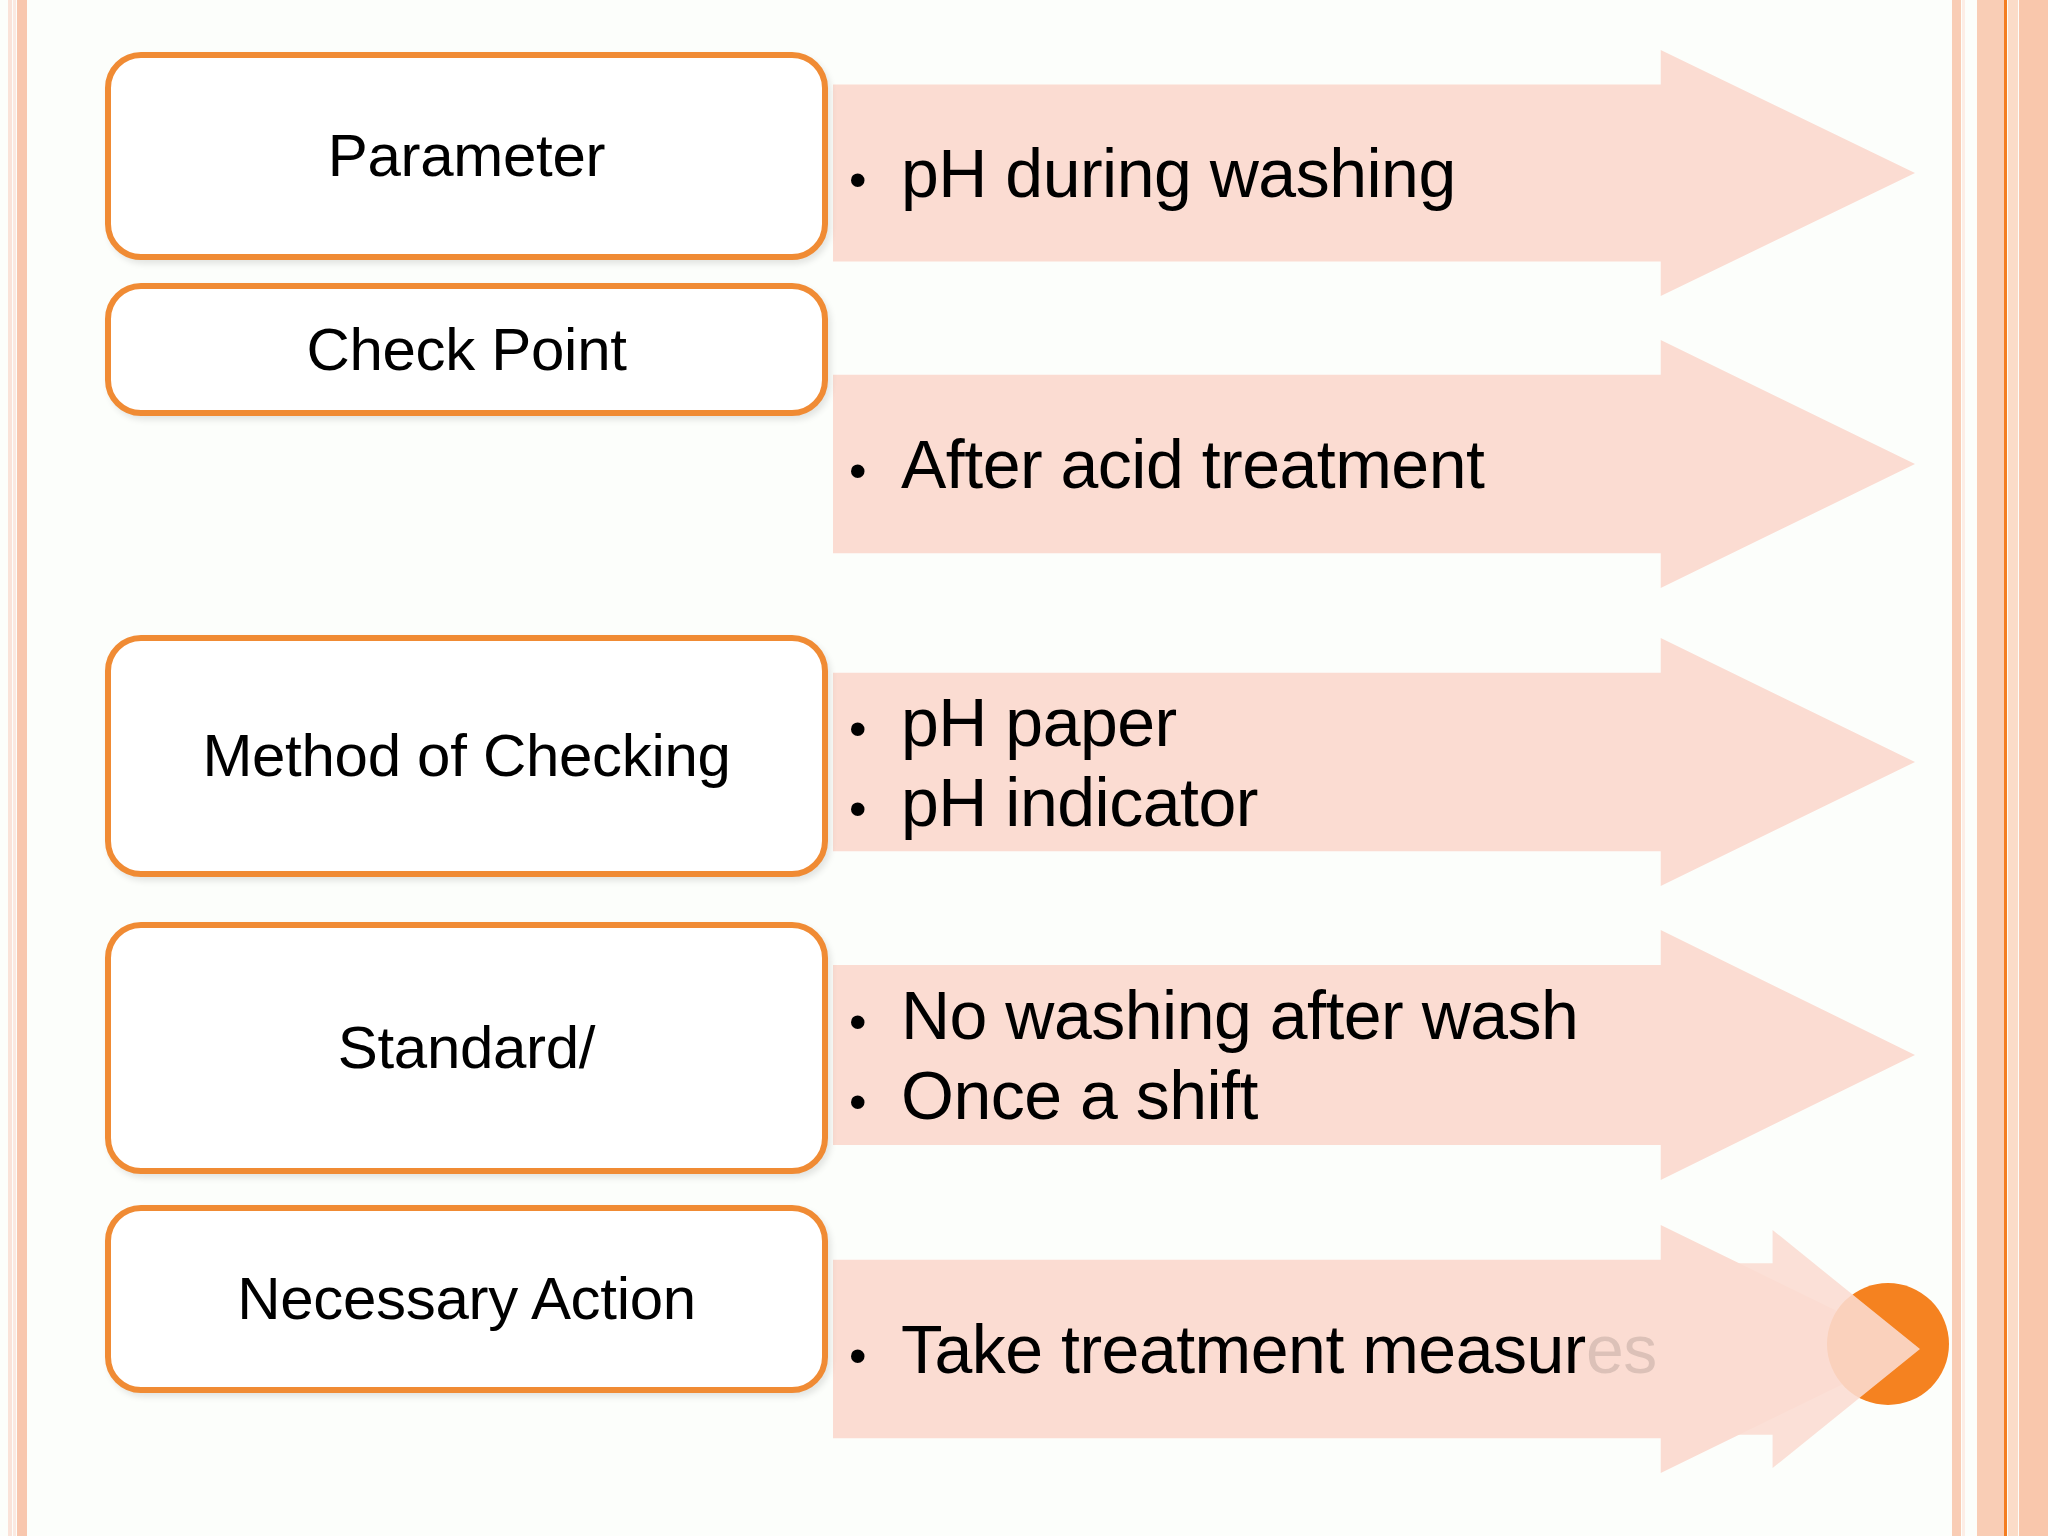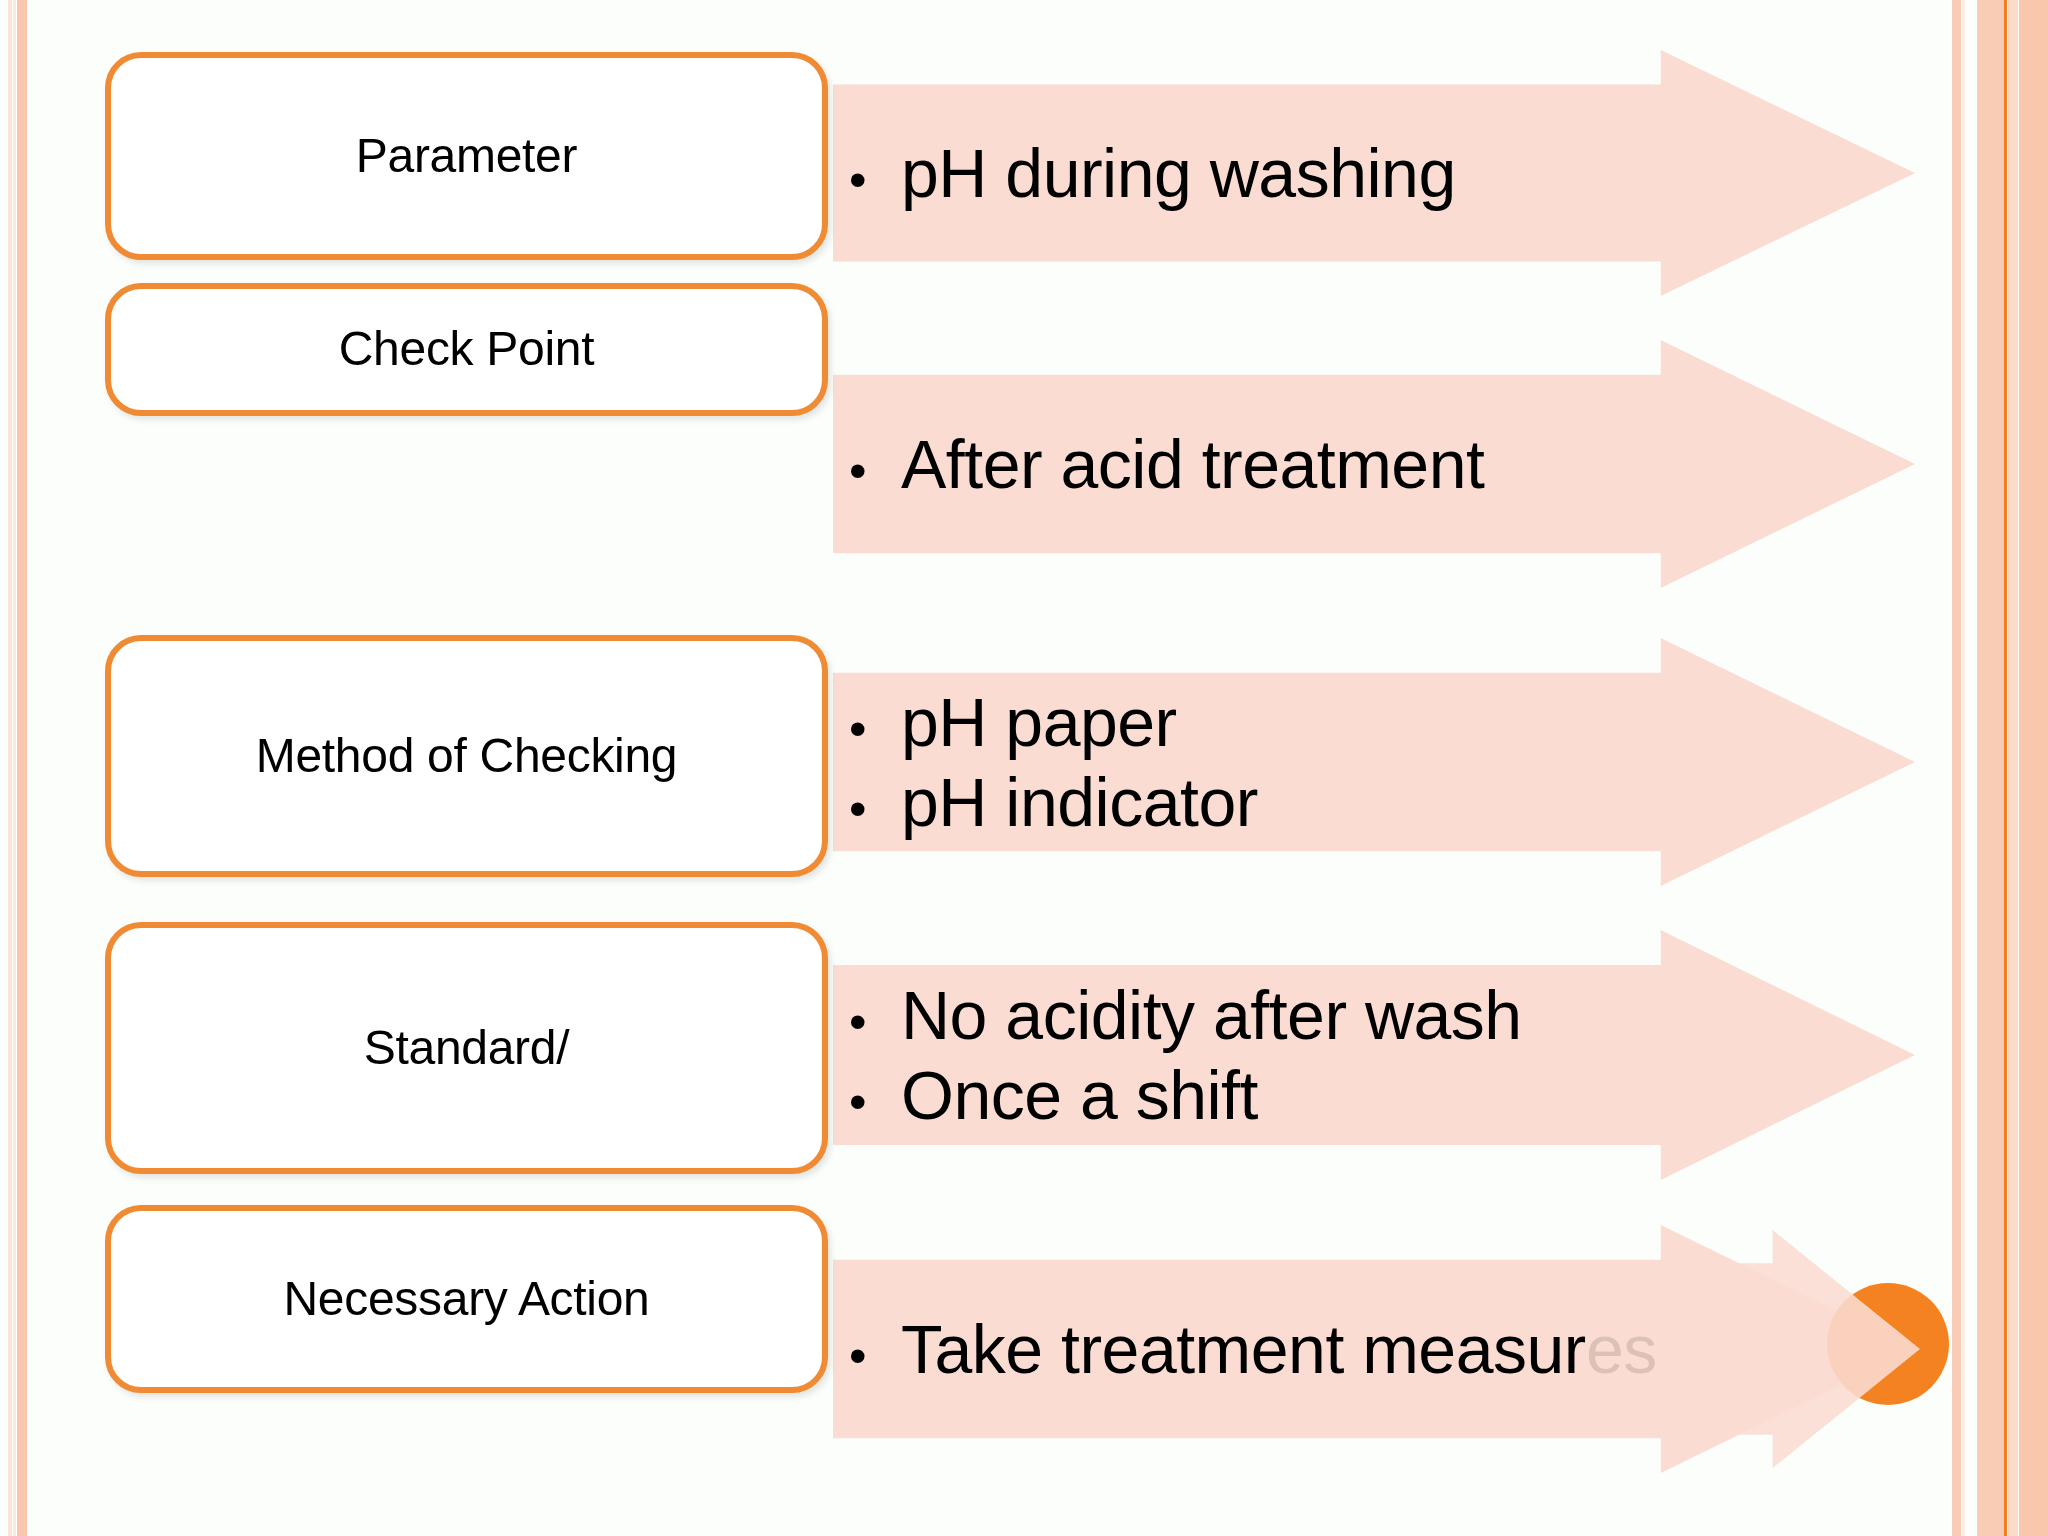--- a/index.html
+++ b/index.html
@@ -97,21 +97,21 @@
     background:#ffffff;
     border:6px solid #f08b34;
     border-radius:36px;
     display:flex;
     flex-direction:column;
     align-items:center;
     justify-content:center;
     box-shadow:3px 4px 6px rgba(0,0,0,0.10);
   }
   .label-line {
-    font-size:48px;
+    font-size:60px;
     line-height:1.30;
     color:#000000;
     text-align:center;
     white-space:nowrap;
     font-family:"Liberation Sans", sans-serif;
     letter-spacing:-0.3px;
   }
 
   
   #accent-circle {
@@ -199,21 +199,21 @@
     <div class="label-box" style="top:635px;height:242px;align-items:center;">
       <div class="label-line">Method of Checking</div>
     </div>
   </div>
 
   <div class="row">
     <div class="arrow" style="top:930px;height:250px;">
       <div class="arrow-text">
         <div class="bullet-line">
           <span class="bullet-dot">•</span>
-          <span class="bullet-txt">No acidity after wash</span>
+          <span class="bullet-txt">No washing after wash</span>
         </div>
         <div class="bullet-line">
           <span class="bullet-dot">•</span>
           <span class="bullet-txt">Once a shift</span>
         </div>
       </div>
     </div>
     <div class="label-box" style="top:922px;height:252px;">
       <div class="label-line">Standard/</div>
     </div>

